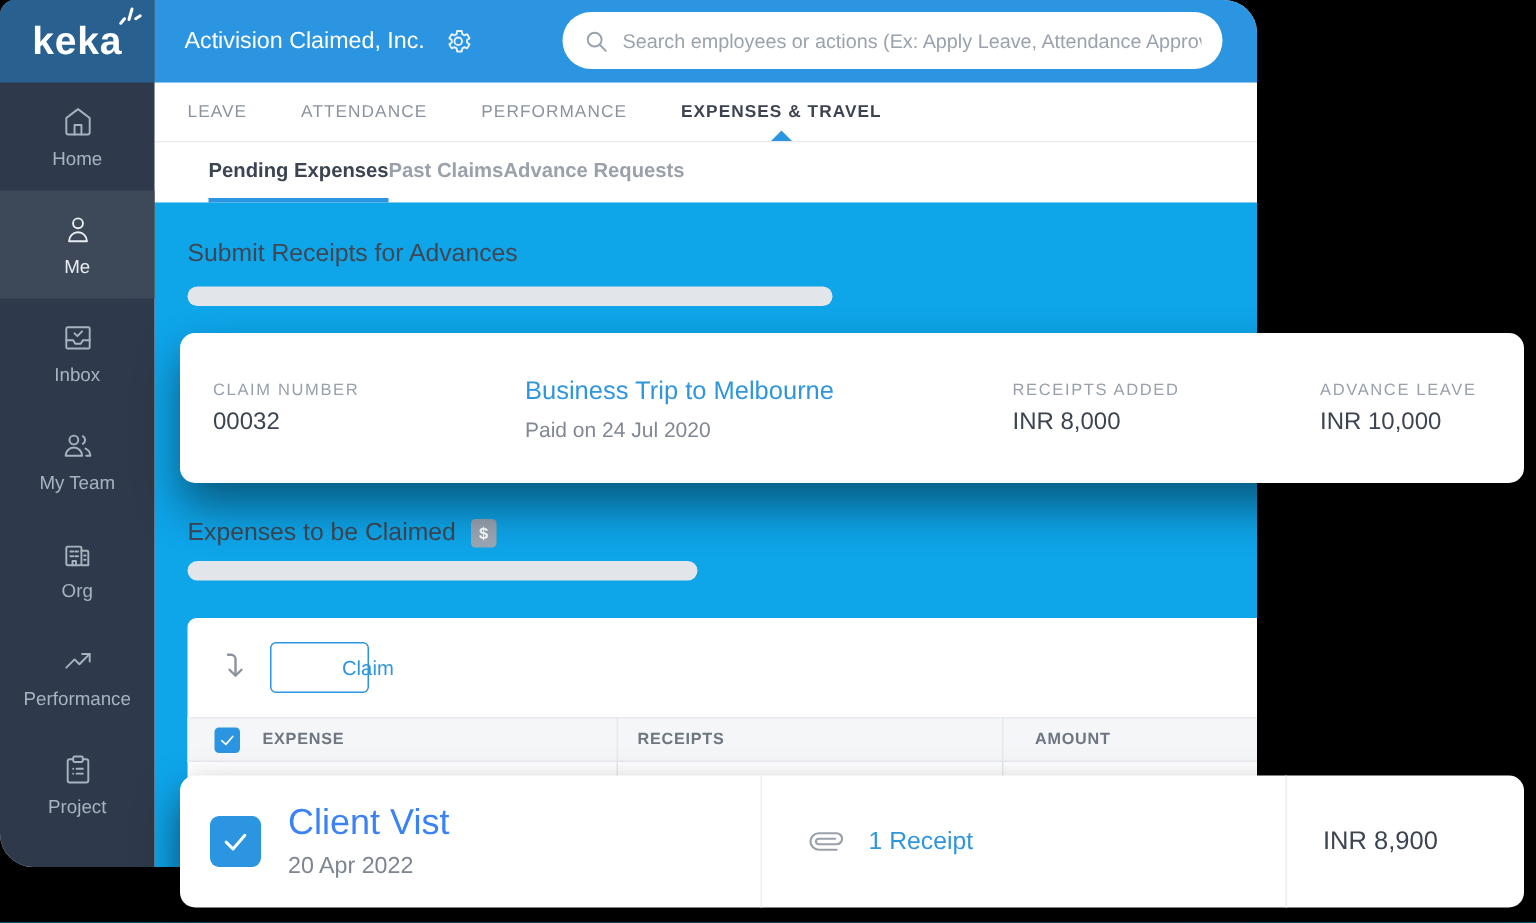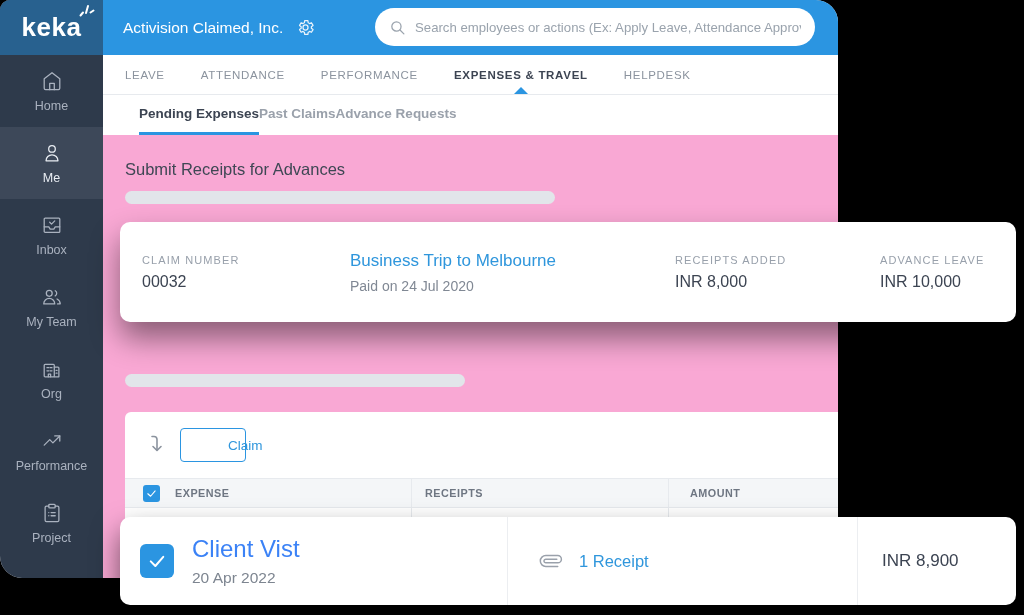--- a/index.html
+++ b/index.html
@@ -91,21 +91,21 @@
     height:40px; background:#fff;
     display:flex; align-items:stretch; padding-left:36px; font-weight:bold;
   }
   .subtab {
     font-size:13.5px; color:#9aa1ab; cursor:pointer;
     display:flex; align-items:center;
     border-bottom:3px solid transparent;
   }
   .subtab.active { color:#3c4452; border-bottom-color:#2b95e1; }
 
-  .content { position:relative; height:443px; background:#f9a8d4; }
+  .content { position:relative; height:443px; background:#0ea5e9; }
   .sec-title { position:absolute; left:22px; font-size:16.5px; font-weight:500; color:#3f4754; display:flex; align-items:center; gap:10px; }
   .t1 { top:25px; }
   .t2 { top:211px; }
   .doc-dollar {
     width:17px; height:19px; background:#9aa6b3; border-radius:3px;
     color:#fff; font-size:11px; font-weight:700;
     display:flex; align-items:center; justify-content:center;
   }
   .skeleton { position:absolute; left:22px; height:13px; border-radius:7px; background:#e2e5ea; }
   .sk1 { top:56px; width:430px; }
@@ -293,37 +293,38 @@
       <div class="tab">
           <span>ATTENDANCE</span>
         </div>
       <div class="tab">
           <span>PERFORMANCE</span>
         </div>
       <div class="tab active">
         <span>EXPENSES &amp; TRAVEL</span>
         <span class="caret"></span>
       </div>
-      <div class="tab">
-          <span>HELPDESK</span>
-        </div>
     </div>
 
     <div class="subtabs">
       <div class="subtab active">Pending Expenses</div>
       <div class="subtab">Past Claims</div>
       <div class="subtab">Advance Requests</div>
     </div>
 
     <div class="content">
       <div class="sec-title t1">
         <span>Submit Receipts for Advances</span>
       </div>
       <div class="skeleton sk1"></div>
 
+      <div class="sec-title t2">
+        <span>Expenses to be Claimed</span>
+        <span class="doc-dollar">$</span>
+      </div>
       <div class="skeleton sk2"></div>
 
       <div class="table-panel">
         <span class="dl-icon">
           <svg width="17" height="18" viewBox="0 0 17 18">
               <path d="M5 1.5h2a3 3 0 0 1 3 3V15"></path>
               <path d="M6 11.5 10 15.5 14 11.5"></path>
             </svg>
         </span>
         <button class="claim-btn">Claim</button>

